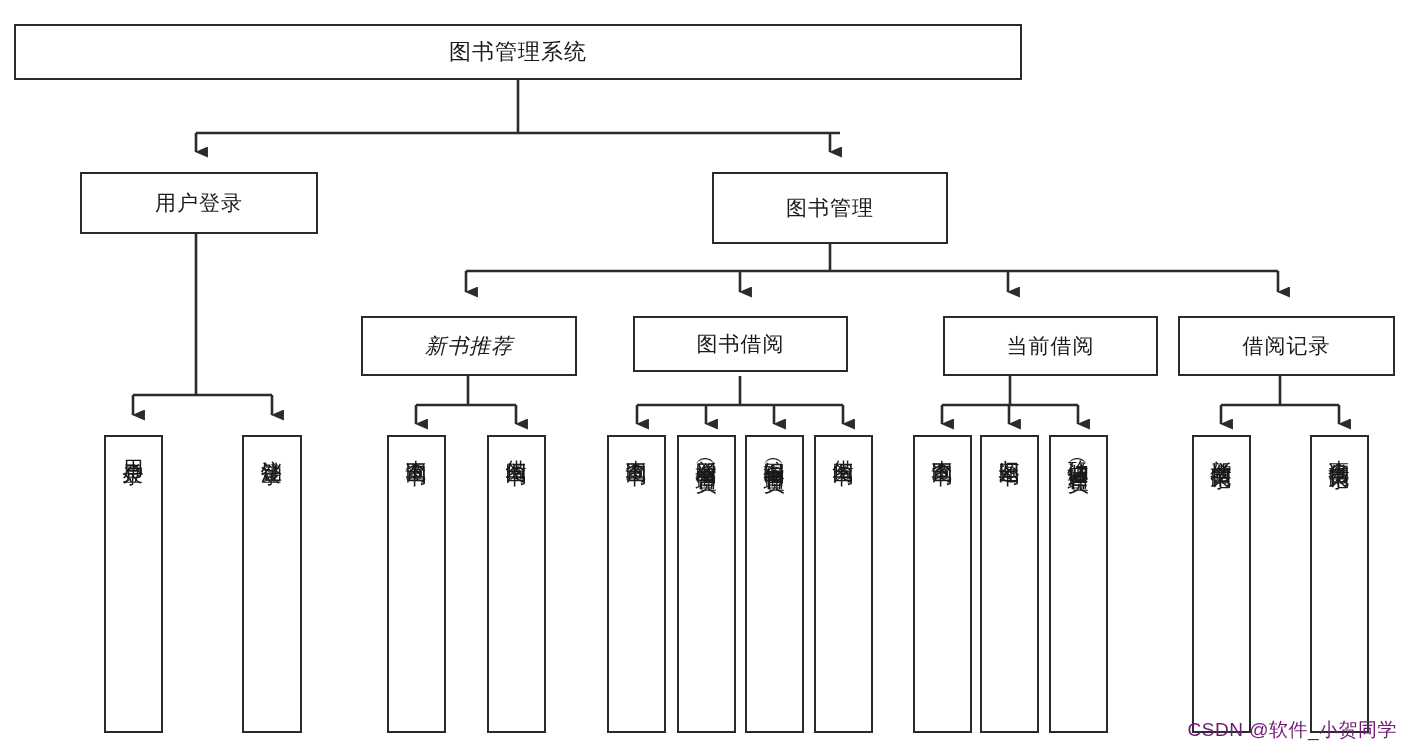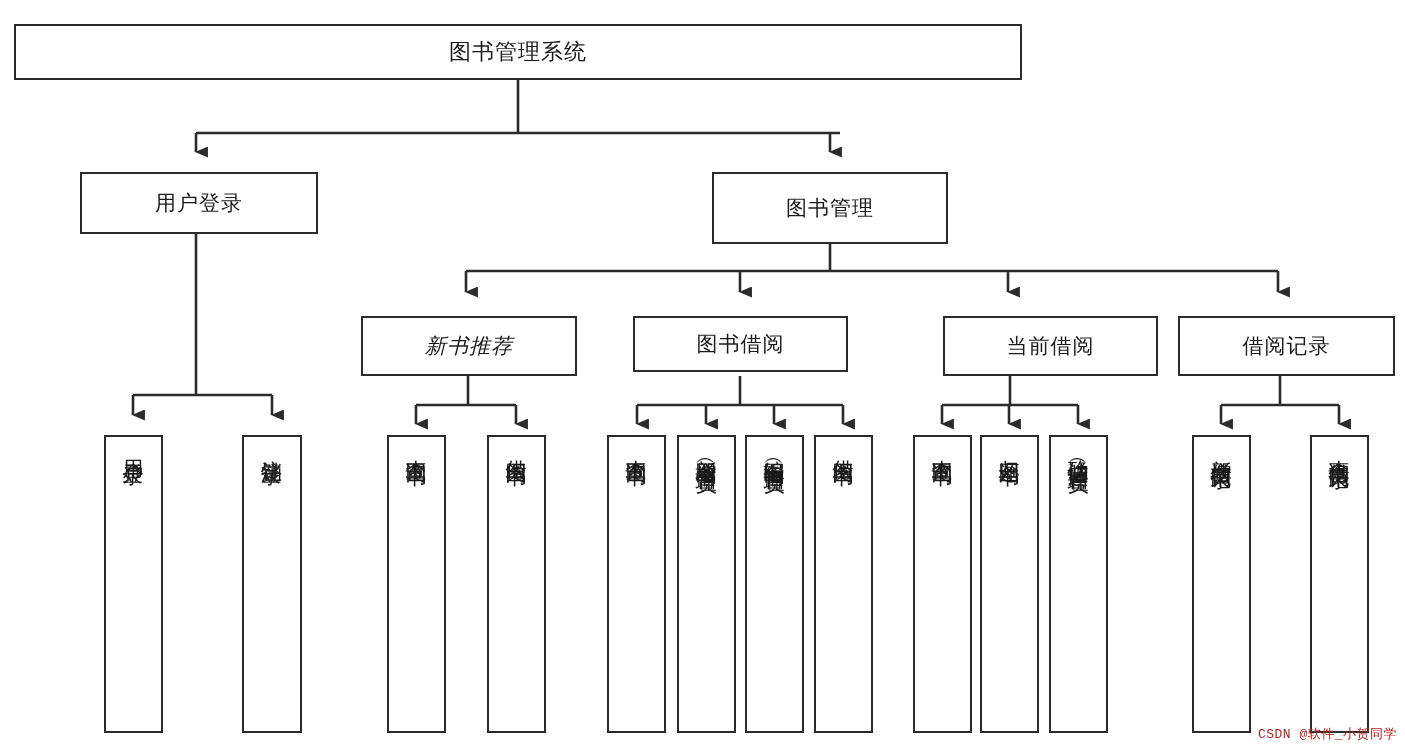--- a/index.html
+++ b/index.html
@@ -56,26 +56,25 @@
     text-orientation: upright;
     font-size: 21px;
     letter-spacing: 2px;
     line-height: 1;
     white-space: nowrap;
   }
   .watermark {
     position: absolute;
     right: 8px;
     bottom: 4px;
-    font-size: 13px;
-    color: #b91c1c;
+    font-size: 19px;
+    color: #701a75;
     letter-spacing: 0.5px;
     white-space: nowrap;
     pointer-events: none;
-    font-family: Liberation Mono, monospace;
   }
 </style>
 </head>
 <body>
 
 <div id="canvas">
 
   <svg class="edges" viewBox="0 0 1405 747" xmlns="http://www.w3.org/2000/svg">
     <defs>
       <marker id="arrow" viewBox="0 0 12 14" refX="6" refY="13" markerWidth="11" markerHeight="13" orient="auto-start-reverse" markerUnits="userSpaceOnUse">

